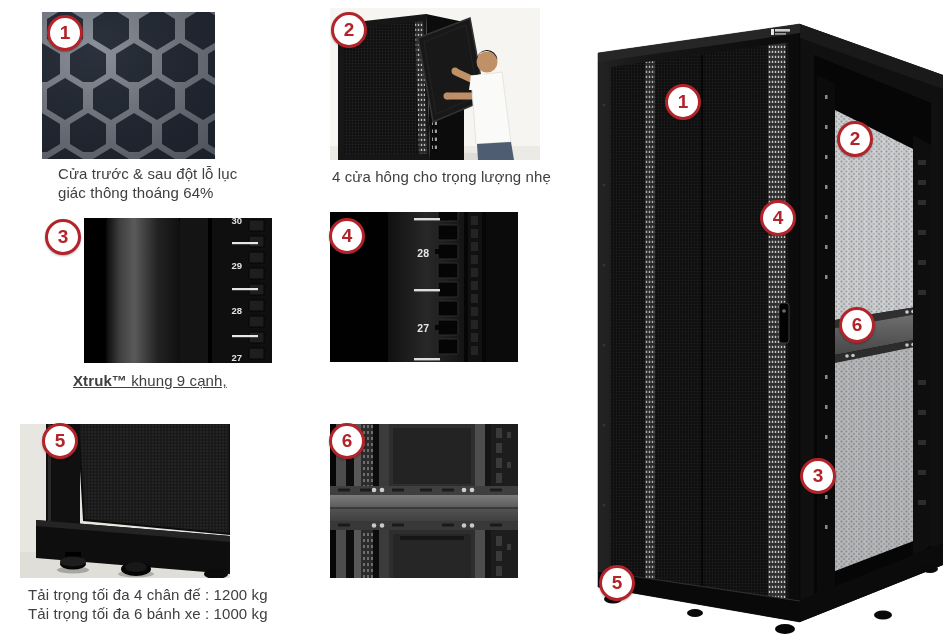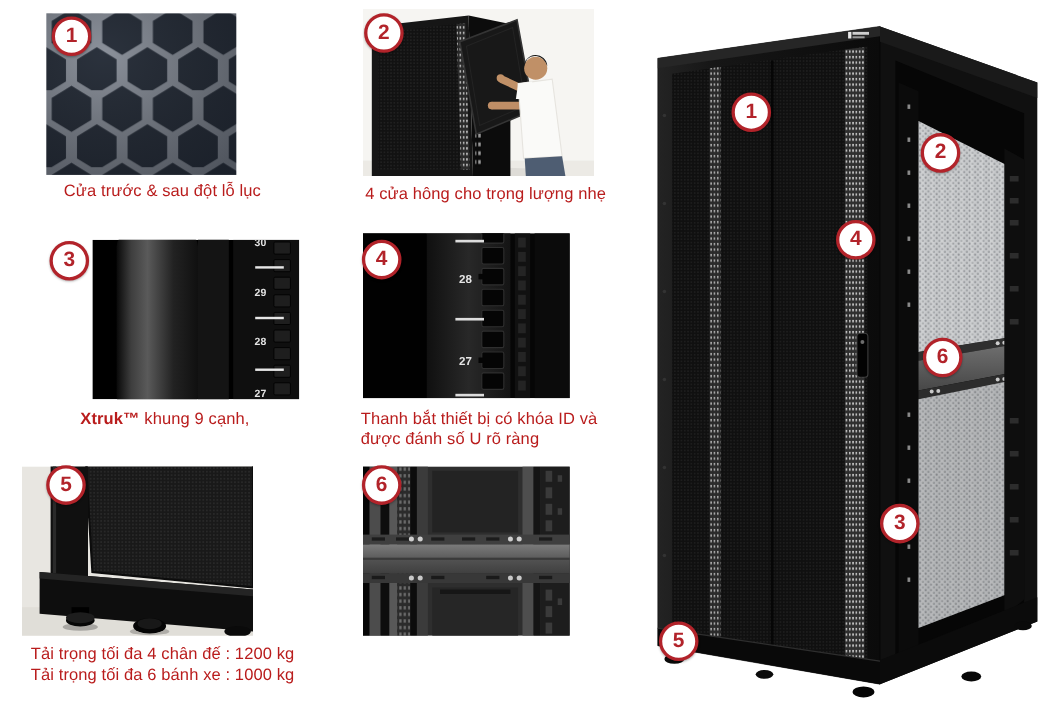--- a/index.html
+++ b/index.html
@@ -11,21 +11,21 @@
   .fig { position:absolute; }
   .fig svg { display:block; }
   .badge {
     position:absolute; width:36px; height:36px; box-sizing:border-box;
     border-radius:50%; background:#ffffff; border:3px solid #b2232a;
     color:#b2232a; font-weight:700; font-size:19px; line-height:29px;
     text-align:center; box-shadow:0 1px 2px rgba(0,0,0,.3); z-index:5;
   }
   .caption {
     position:absolute; text-align:left; font-size:15px; line-height:19px;
-    color:#b91c1c; letter-spacing:.1px; margin:0; z-index:2;
+    color:#404040; letter-spacing:.1px; margin:0; z-index:2;
   }
   .cap-line { display:block; white-space:nowrap; }
   .caption b { font-weight:700; }
 
   
   .fb1 { left:47px;  top:15px; }
   .fb2 { left:331px; top:12px; }
   .fb3 { left:45px;  top:219px; }
   .fb4 { left:329px; top:218px; }
   .fb5 { left:42px;  top:423px; }
@@ -33,21 +33,21 @@
   
   .rb1 { left:665px; top:84px; }
   .rb2 { left:837px; top:121px; }
   .rb4 { left:760px; top:200px; }
   .rb6 { left:839px; top:307px; }
   .rb3 { left:800px; top:458px; }
   .rb5 { left:599px; top:565px; }
 
   .cap1 { left:58px;  top:164px; }
   .cap2 { left:332px; top:167px; }
-  .cap3 { left:73px;  top:371px; }
+  .cap3 { left:73px;  top:371px;text-decoration:underline; }
   .cap4 { left:328px; top:371px; }
   .cap5 { left:28px;  top:585px; }
   .cap6 { left:336px; top:585px; }
 
   .rail-num { font:bold 9.5px "Liberation Sans",sans-serif; fill:#e3e3e3; }
   .rail-num4 { font:bold 10.5px "Liberation Sans",sans-serif; fill:#e6e6e6; }
 </style>
 </head>
 <body>
 
@@ -440,31 +440,28 @@
 
   <div class="badge rb1">1</div>
   <div class="badge rb2">2</div>
   <div class="badge rb4">4</div>
   <div class="badge rb6">6</div>
   <div class="badge rb3">3</div>
   <div class="badge rb5">5</div>
 
   <p class="caption cap1">
     <span class="cap-line">Cửa trước &amp; sau đột lỗ lục</span>
+    <span class="cap-line">giác thông thoáng 64%</span>
   </p>
   <p class="caption cap2">
     <span class="cap-line">4 cửa hông cho trọng lượng nhẹ</span>
   </p>
   <p class="caption cap3">
     <span class="cap-line"><b>Xtruk™</b><span> khung 9 cạnh,</span></span>
   </p>
-  <p class="caption cap4">
-    <span class="cap-line">Thanh bắt thiết bị có khóa ID và</span>
-    <span class="cap-line">được đánh số U rõ ràng</span>
-  </p>
   <p class="caption cap5">
     <span class="cap-line">Tải trọng tối đa 4 chân đế : 1200 kg</span>
     <span class="cap-line">Tải trọng tối đa 6 bánh xe : 1000 kg</span>
   </p>
   <p class="caption cap6">
   </p>
 
 </div>
 
 </body></html>

